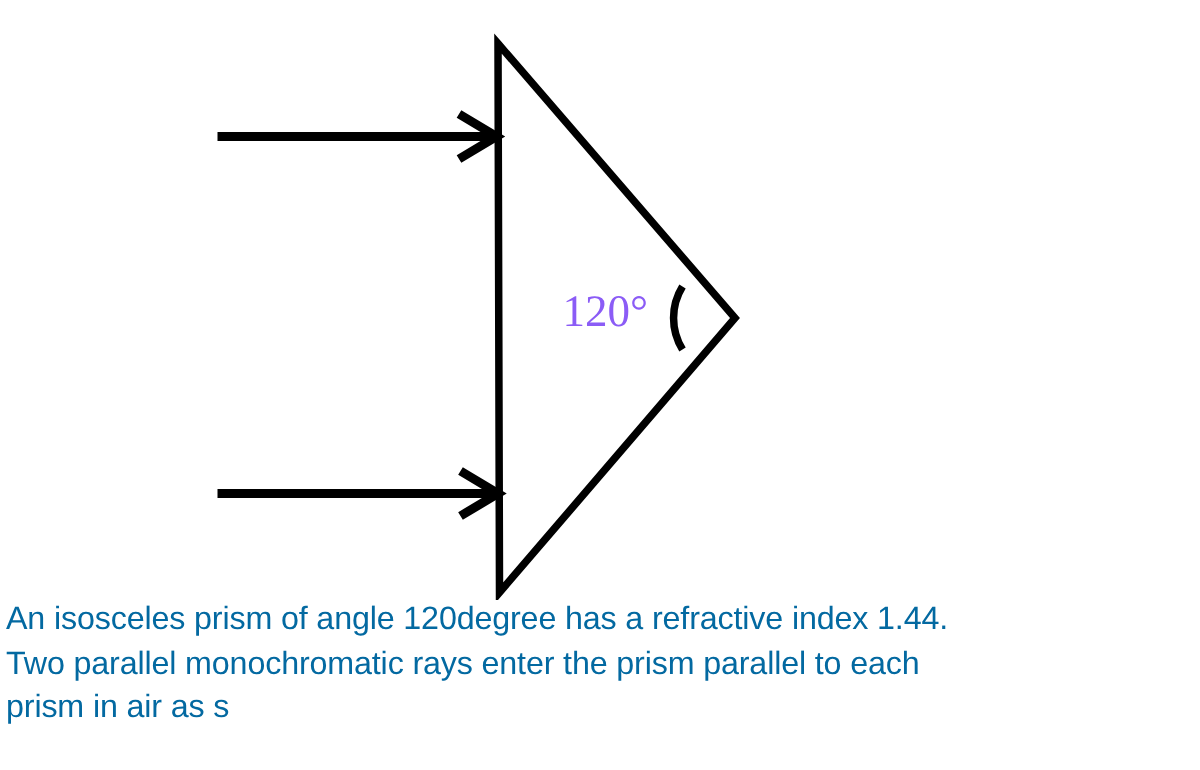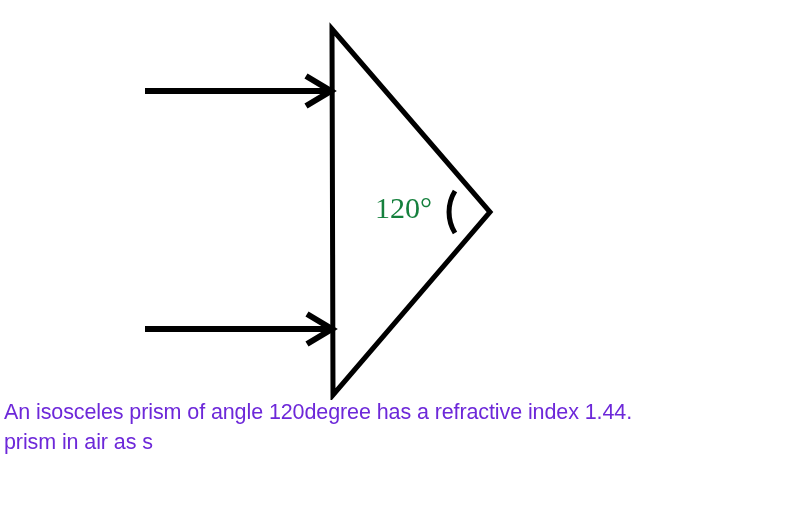--- a/index.html
+++ b/index.html
@@ -44,35 +44,35 @@
   #angle-label {
     position: absolute;
     left: 375px;
     top: 188px;
     width: 80px;
     height: 40px;
     font-family: "Liberation Serif", serif;
     font-size: 30px;
     line-height: 40px;
     letter-spacing: 0px;
-    color: #15803d;
+    color: #8b5cf6;
     white-space: nowrap;
     text-align: left;
   }
 
   
   #caption {
     position: absolute;
     left: 4px;
     top: 398px;
     width: 792px;
     font-family: "Liberation Sans", sans-serif;
     font-size: 21.5px;
     line-height: 29.5px;
-    color: #6d28d9;
+    color: #0369a1;
     letter-spacing: -0.1px;
   }
   .caption-line {
     display: block;
     white-space: pre;
   }
 </style>
 </head>
 <body>
 
@@ -90,16 +90,17 @@
 
       <line x1="145" y1="329" x2="331" y2="329" stroke="#000000" stroke-width="6" stroke-linecap="butt"></line>
       <path d="M 307 314 L 332 329 L 307 344" fill="none" stroke="#000000" stroke-width="6" stroke-linejoin="miter" stroke-linecap="butt"></path>
     </svg>
 
     <div id="angle-label">120°</div>
   </div>
 
   <div id="caption">
     <span class="caption-line">An isosceles prism of angle 120degree has a refractive index 1.44.</span>
+    <span class="caption-line">Two parallel monochromatic rays enter the prism parallel to each</span>
     <span class="caption-line">prism in air as s</span>
   </div>
 
 </div>
 
 </body></html>

